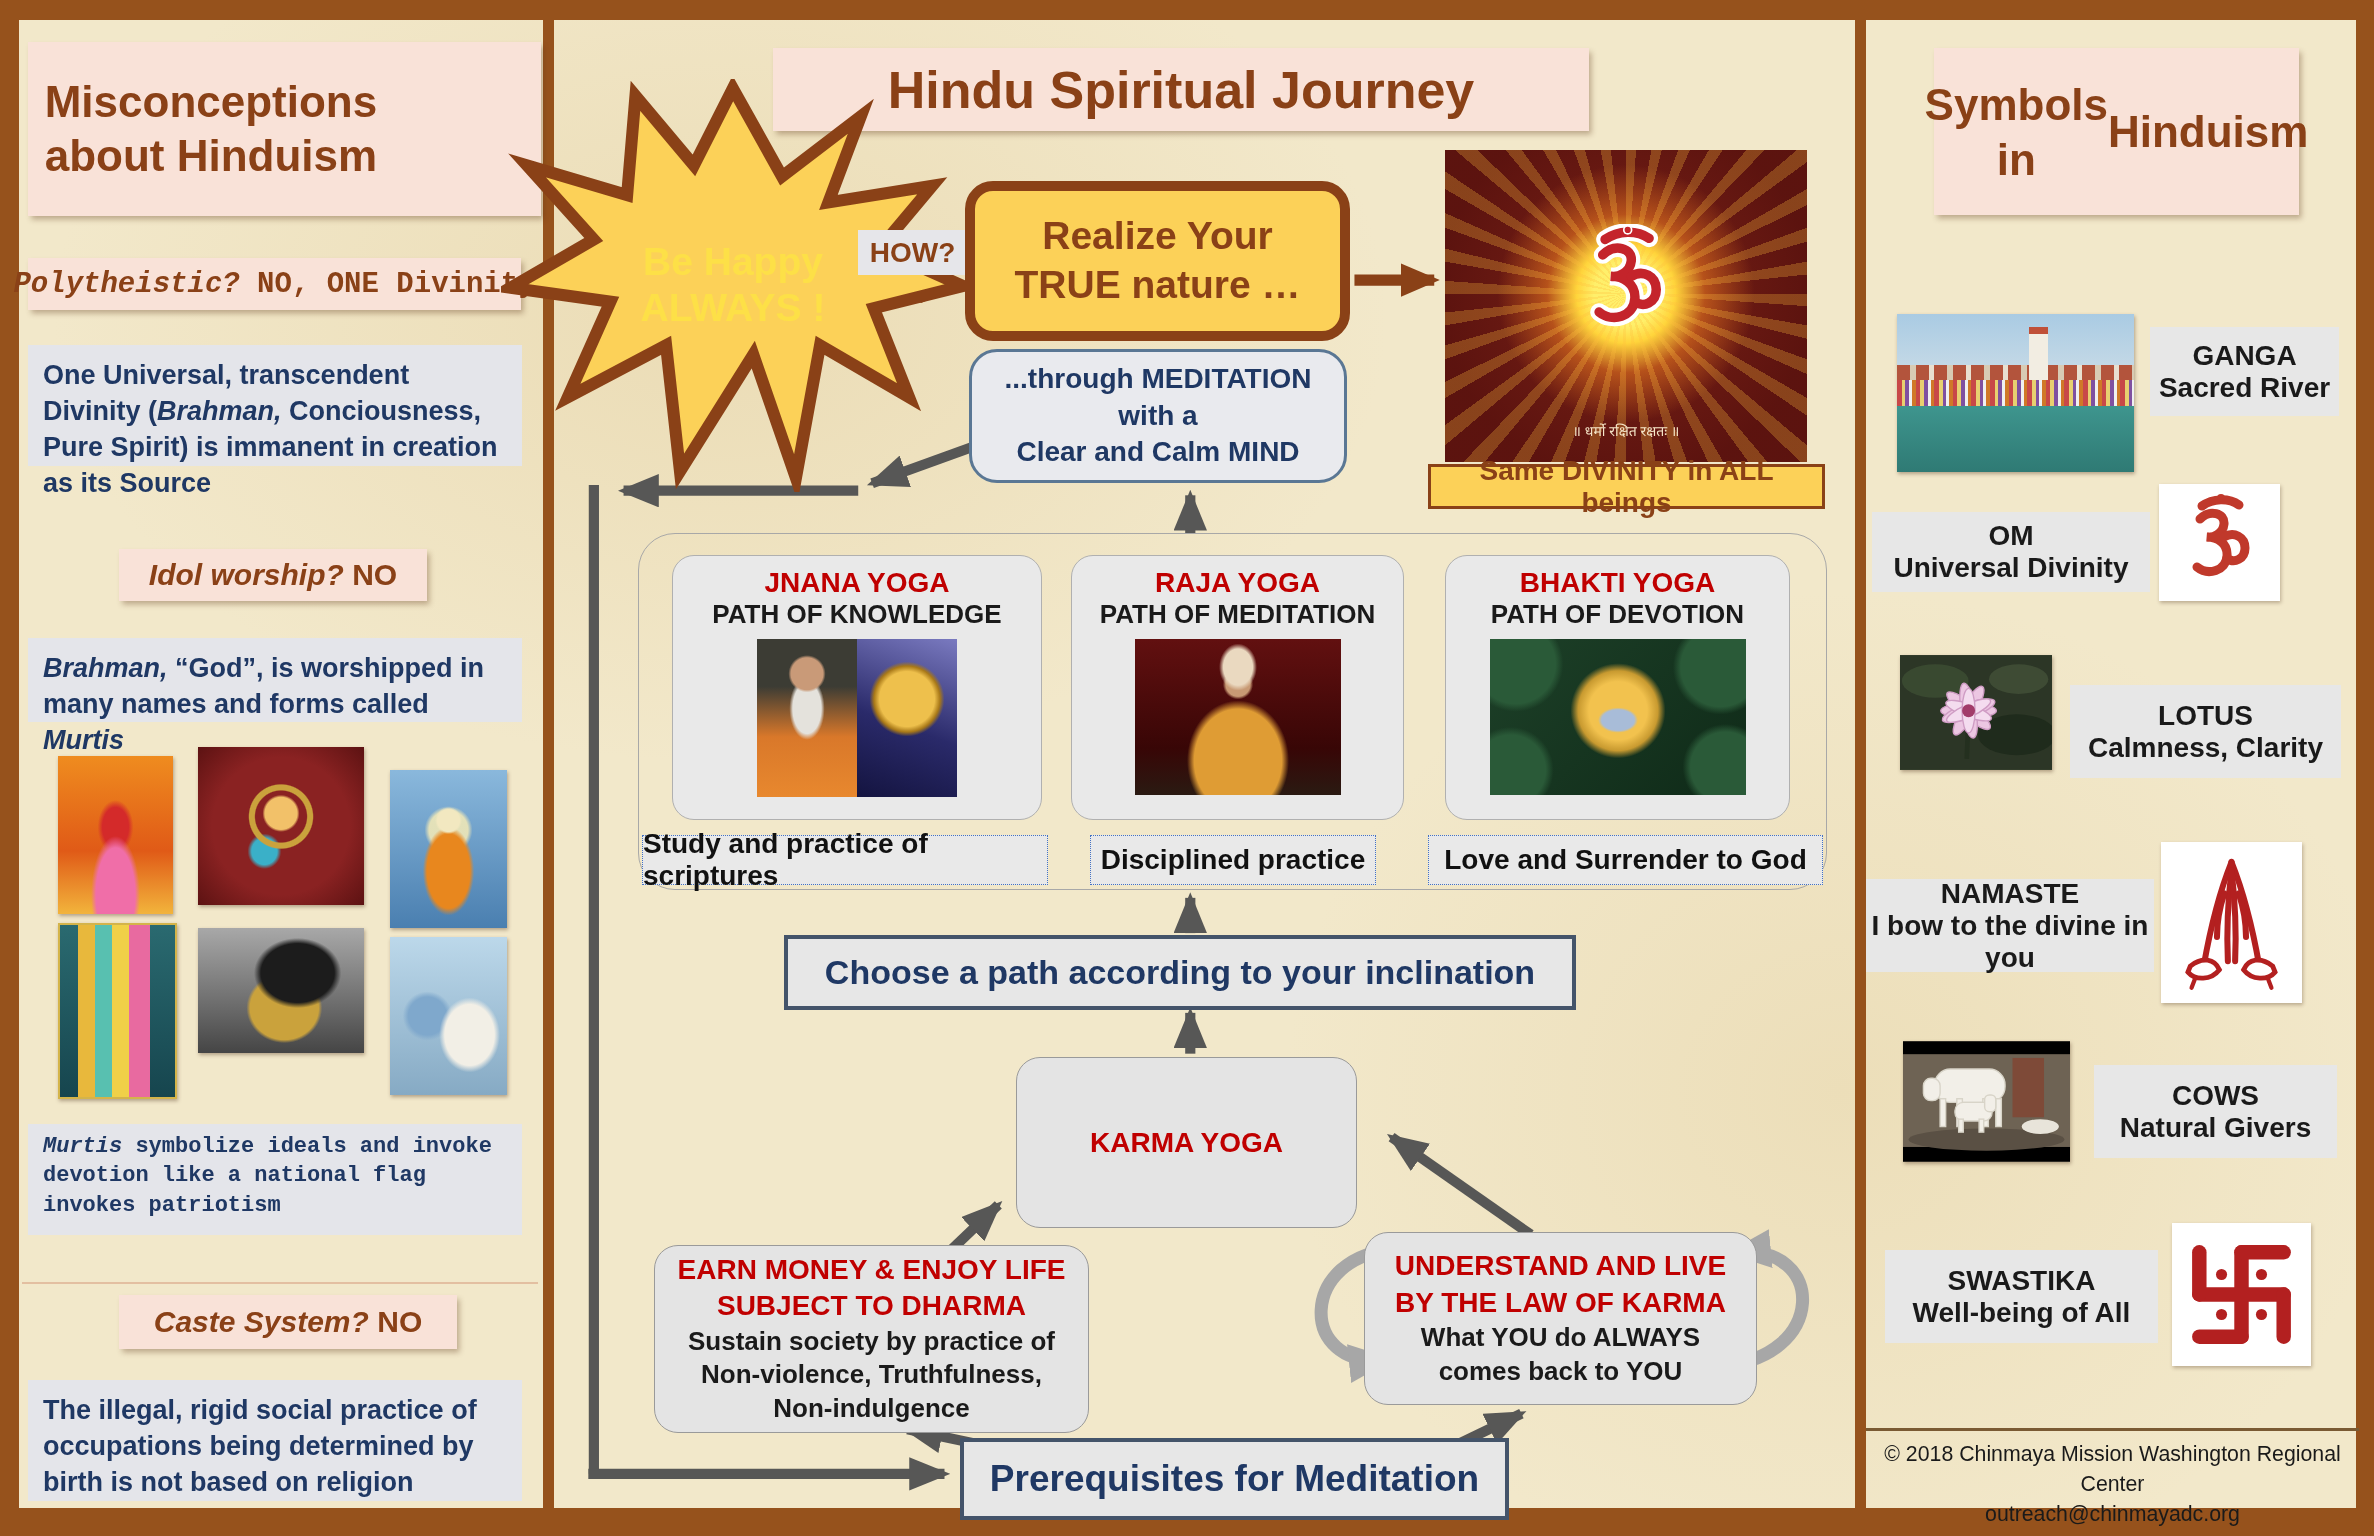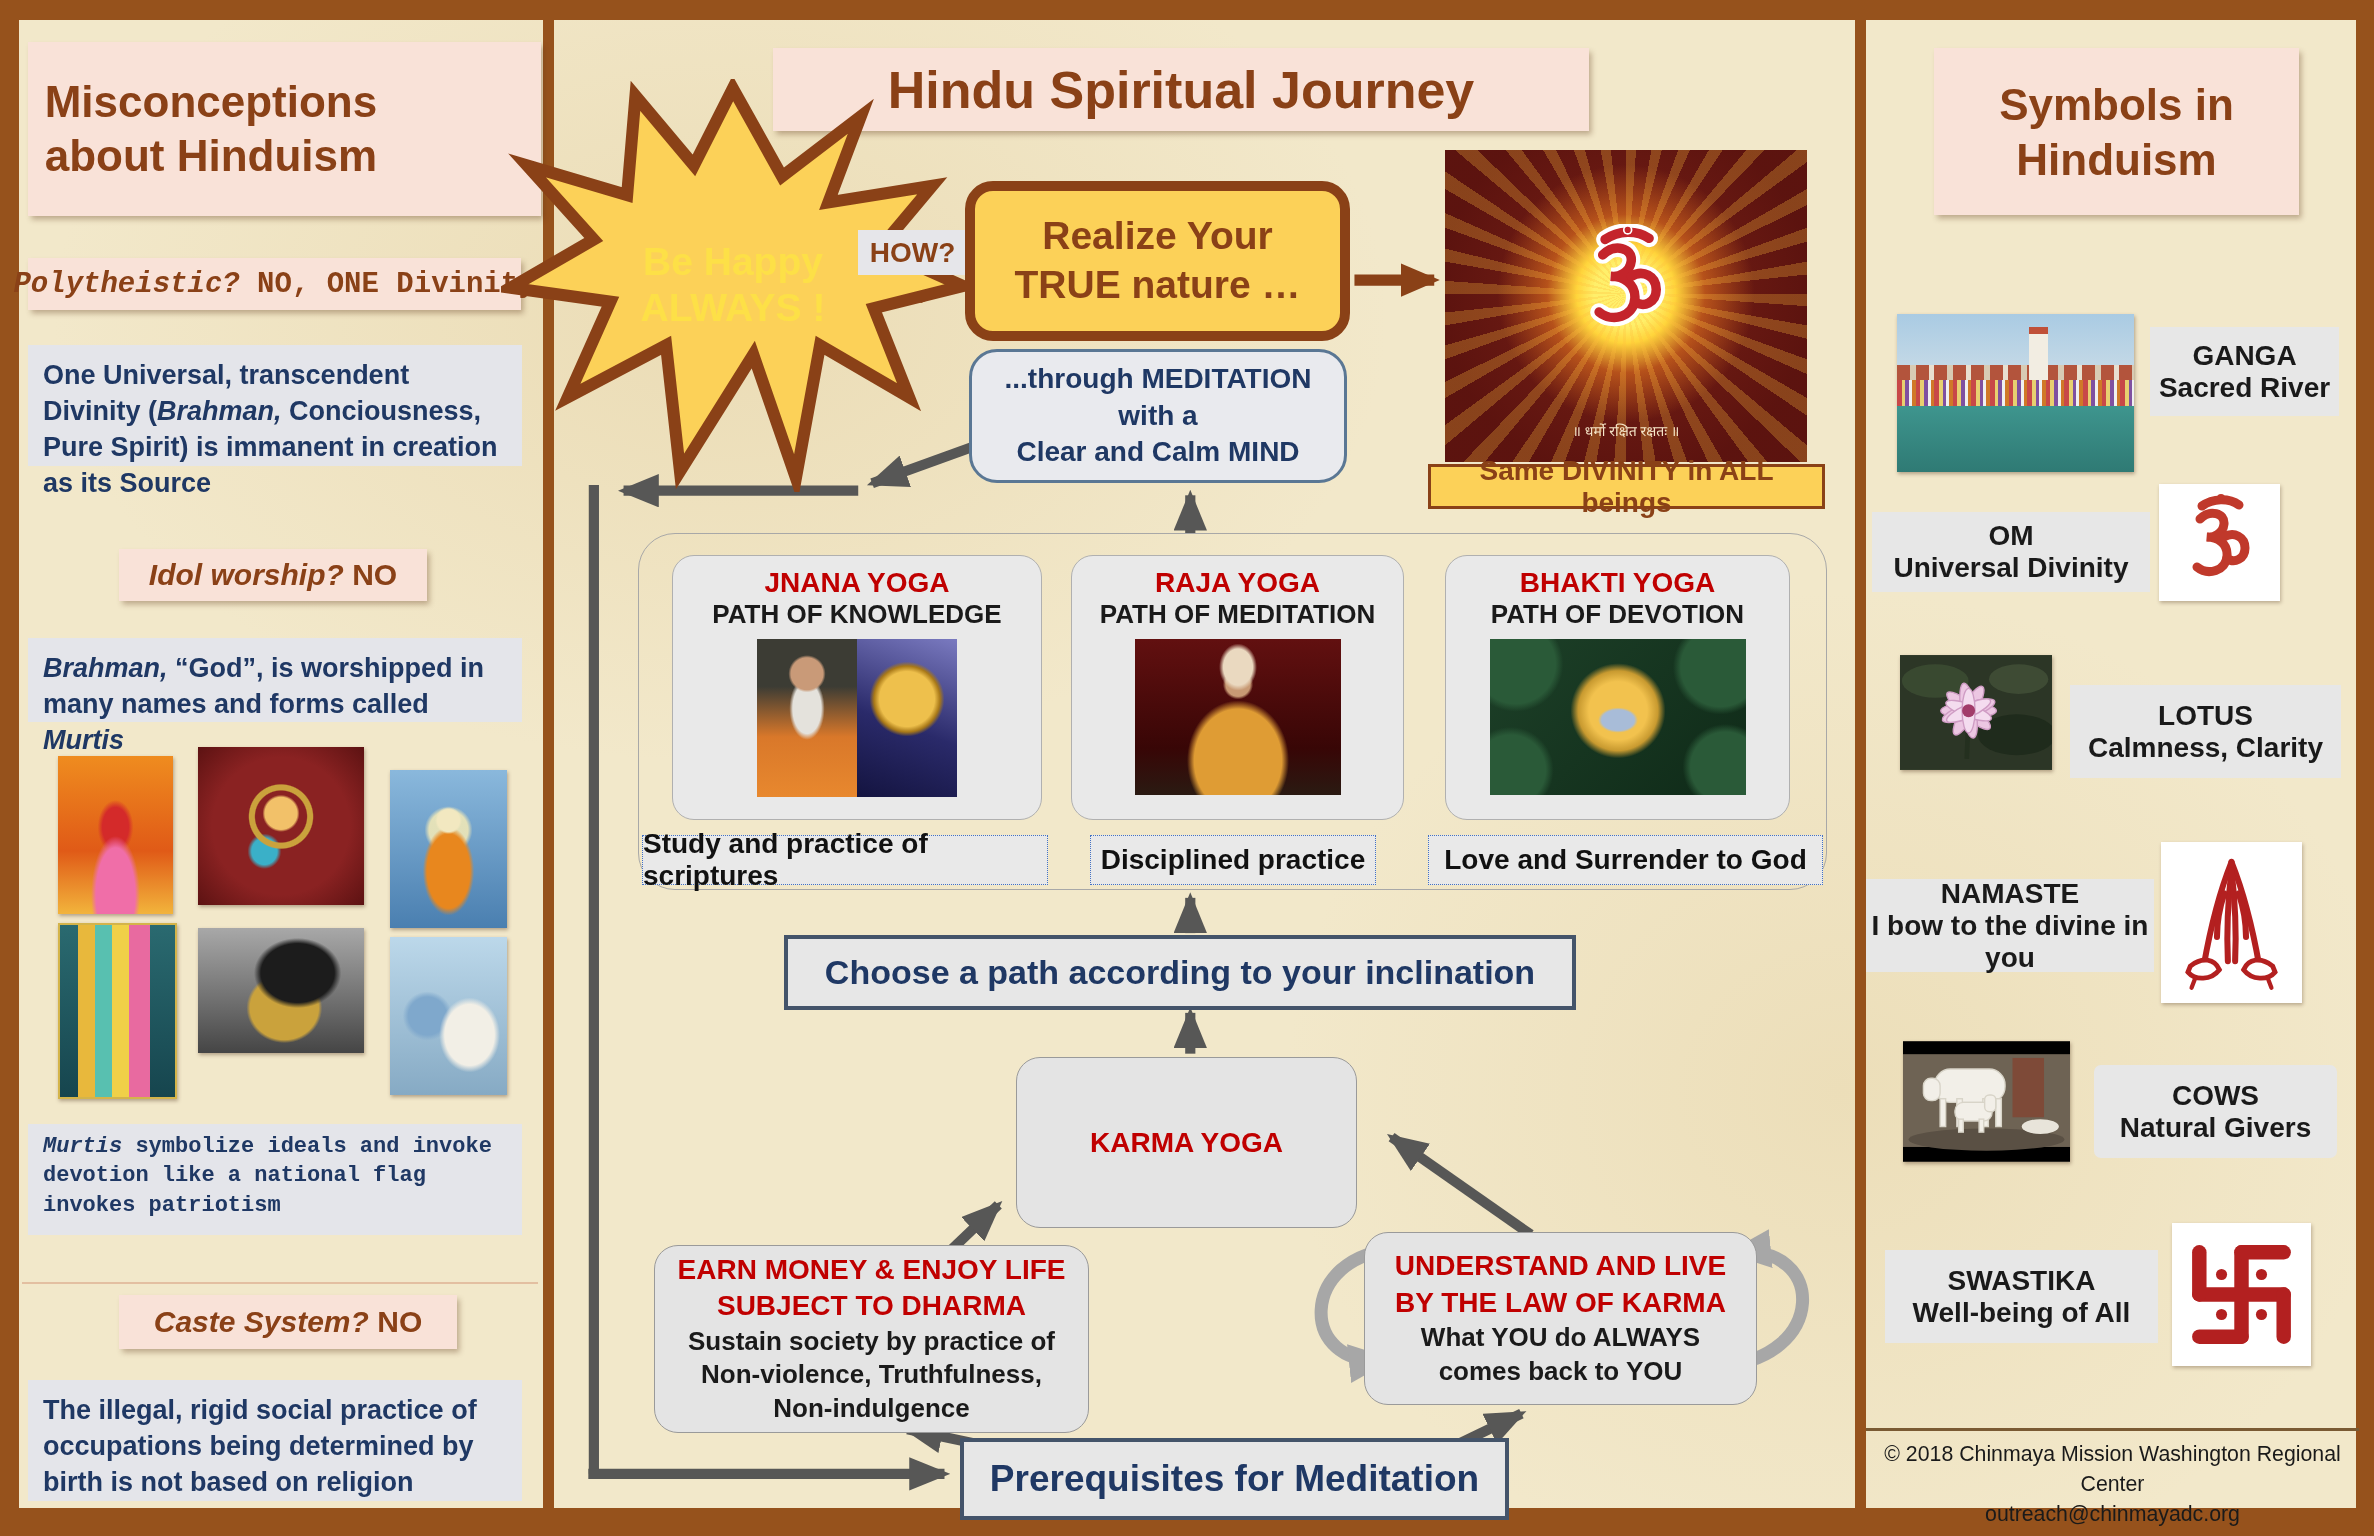--- a/index.html
+++ b/index.html
@@ -235,21 +235,21 @@
 
   <div class="abs bubble" style="left:1364px;top:1232px;width:391px;height:171px;display:flex;flex-direction:column;align-items:center;justify-content:center;line-height:1.3;">
     <div class="redtitle" style="font-size:28px;">UNDERSTAND AND LIVE</div>
     <div class="redtitle" style="font-size:28px;">BY THE LAW OF KARMA</div>
     <div style="font-weight:bold;font-size:26px;color:#1a1a1a;">What YOU do ALWAYS</div>
     <div style="font-weight:bold;font-size:26px;color:#1a1a1a;">comes back to YOU</div>
   </div>
 
   <div class="abs navyframe" style="left:960px;top:1438px;width:541px;height:74px;font-size:37px;font-weight:600;">Prerequisites for Meditation</div>
 
-  <div class="abs pinkbox ctr" style="left:1934px;top:48px;width:365px;height:167px;flex-direction:column;font-size:44px;font-weight:bold;line-height:1.25;">
+  <div class="abs pinkbox ctr" style="left:1934px;top:48px;width:365px;height:167px;flex-direction:row;font-size:44px;font-weight:bold;line-height:1.25;">
     <div>Symbols in</div>
     <div>Hinduism</div>
   </div>
 
   <div class="abs" style="left:1897px;top:314px;width:237px;height:158px;box-shadow:0.9px 1.9px 3.7px rgba(60,30,10,.35);" title="ganga-river-photo">
     <div class="ganga-sky"></div>
     <div class="ganga-temple"></div>
     <div class="ganga-crowd"></div>
     <div class="ganga-river"></div>
     <div class="abs" style="left:132px;top:13px;width:18.6px;height:46px;background:#f2ede2;border-top:7.4px solid #c05038;"></div>
@@ -340,21 +340,21 @@
         <rect x="86" y="62" width="6" height="30"></rect>
           <rect x="100" y="62" width="6" height="30"></rect>
         <rect x="56" y="66" width="40" height="20" rx="9"></rect>
         <rect x="88" y="58" width="12" height="18" rx="5"></rect>
         <rect x="60" y="84" width="5" height="14"></rect>
           <rect x="82" y="84" width="5" height="14"></rect>
       </g>
       <ellipse cx="148" cy="92" rx="20" ry="8" fill="#e8e4da"></ellipse>
     </svg>
   </div>
-  <div class="abs graylabel" style="left:2094px;top:1065px;width:243px;height:93px;font-size:28px;display:flex;flex-direction:column;justify-content:center;border-radius:7px;">
+  <div class="abs graylabel" style="left:2094px;top:1065px;width:243px;height:93px;font-size:28px;display:flex;flex-direction:column;justify-content:center;">
     <div>COWS</div>
     <div>Natural Givers</div>
   </div>
 
   <div class="abs graylabel" style="left:1885px;top:1250px;width:273px;height:93px;font-size:28px;display:flex;flex-direction:column;justify-content:center;">
     <div>SWASTIKA</div>
     <div>Well-being of All</div>
   </div>
   <div class="abs ctr" style="left:2172px;top:1223px;width:139px;height:143px;background:#ffffff;box-shadow:0.9px 1.9px 3.7px rgba(60,30,10,.3);" title="swastika-symbol">
     <svg width="111" height="111" viewBox="0 0 100 100">

